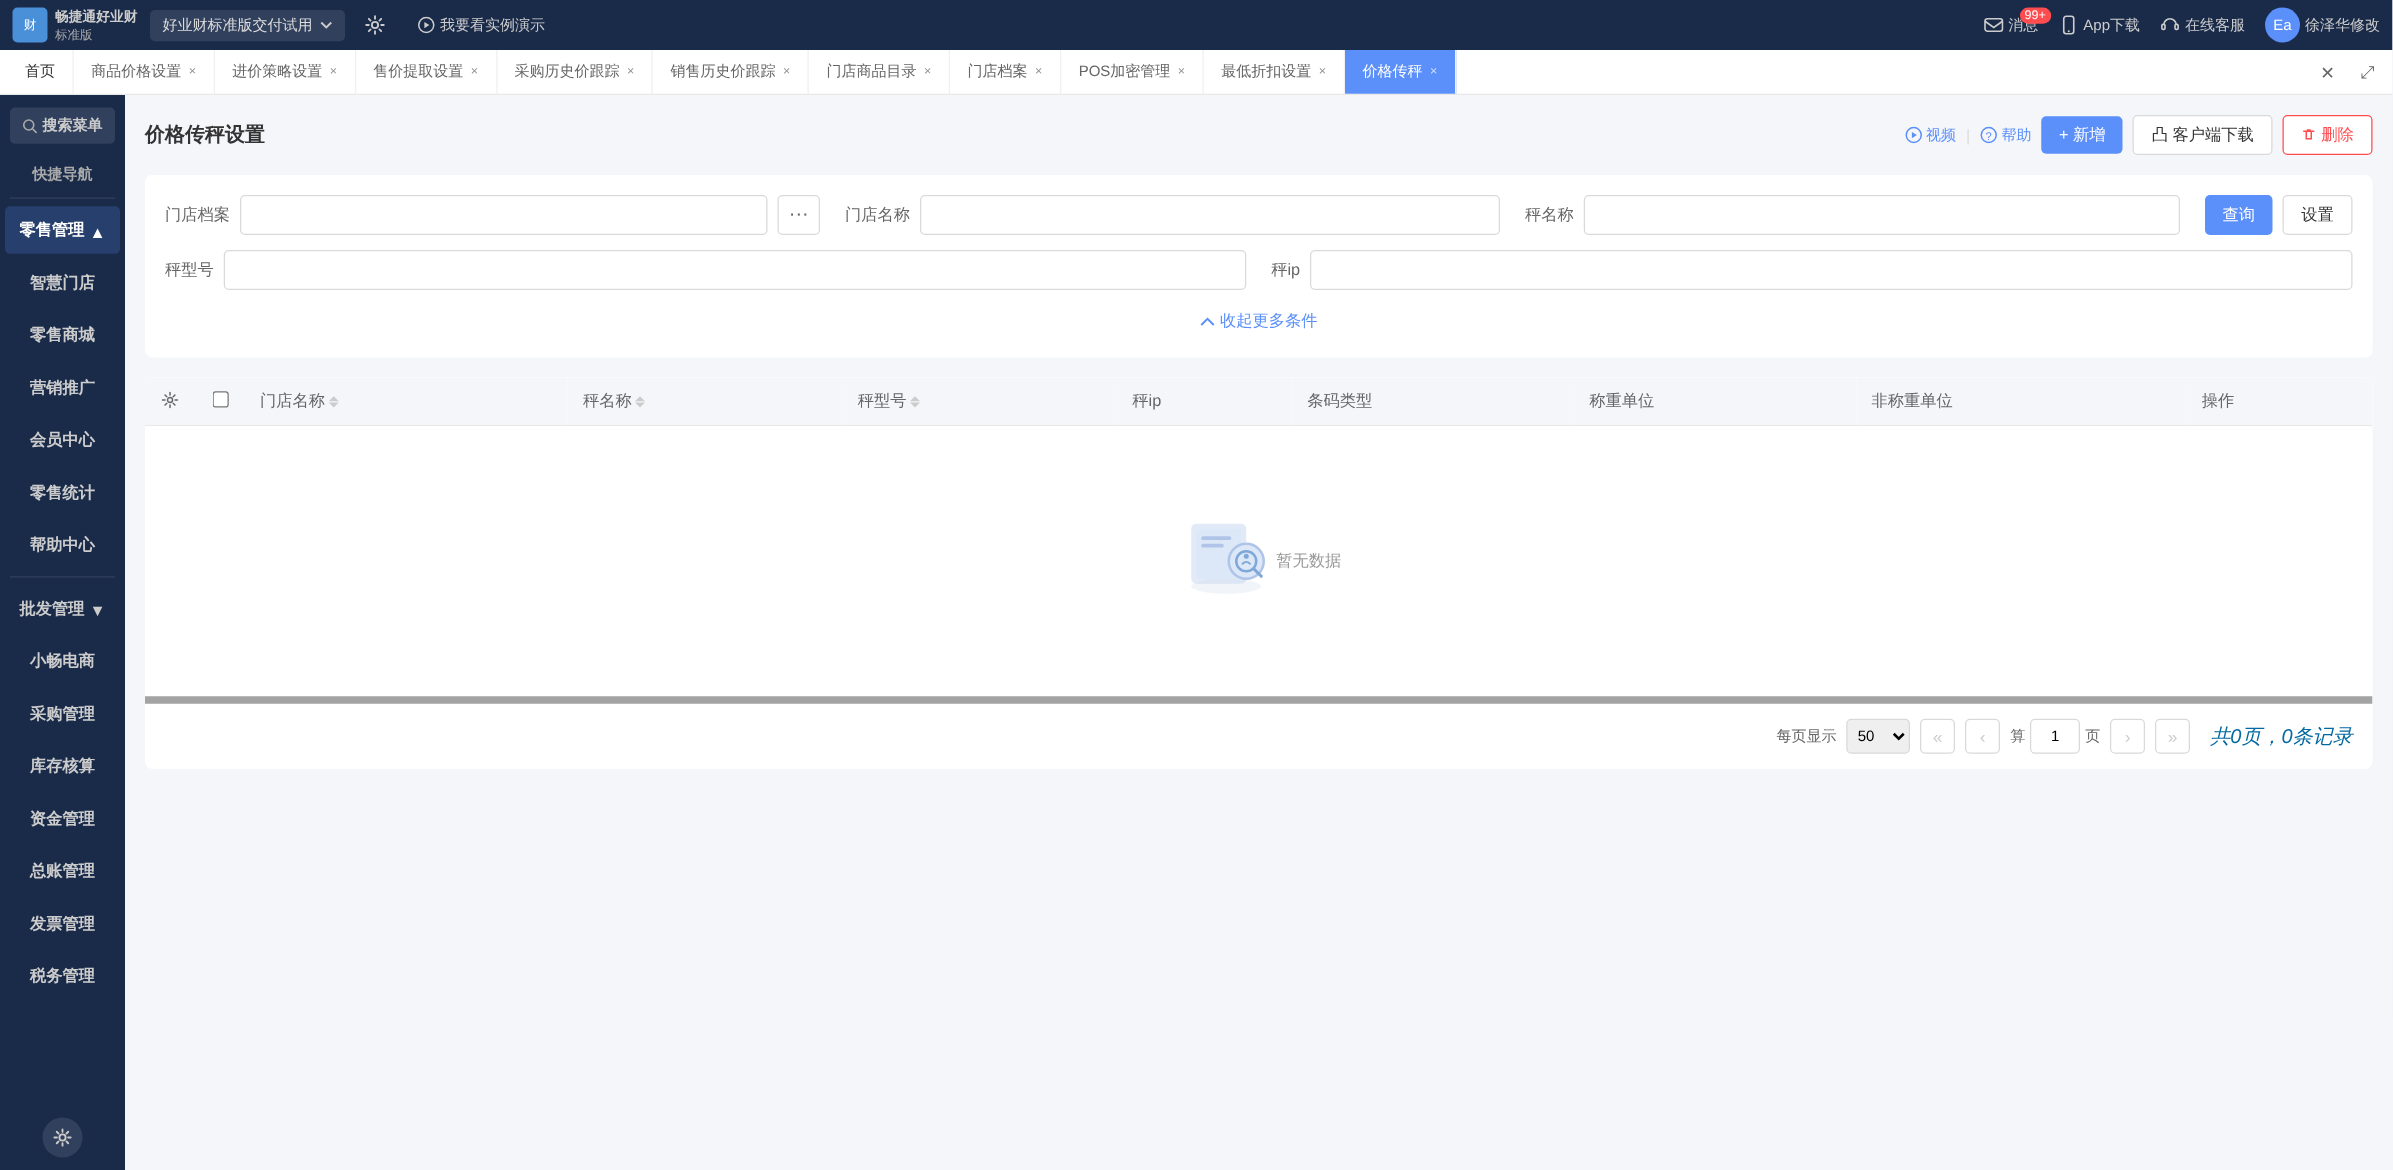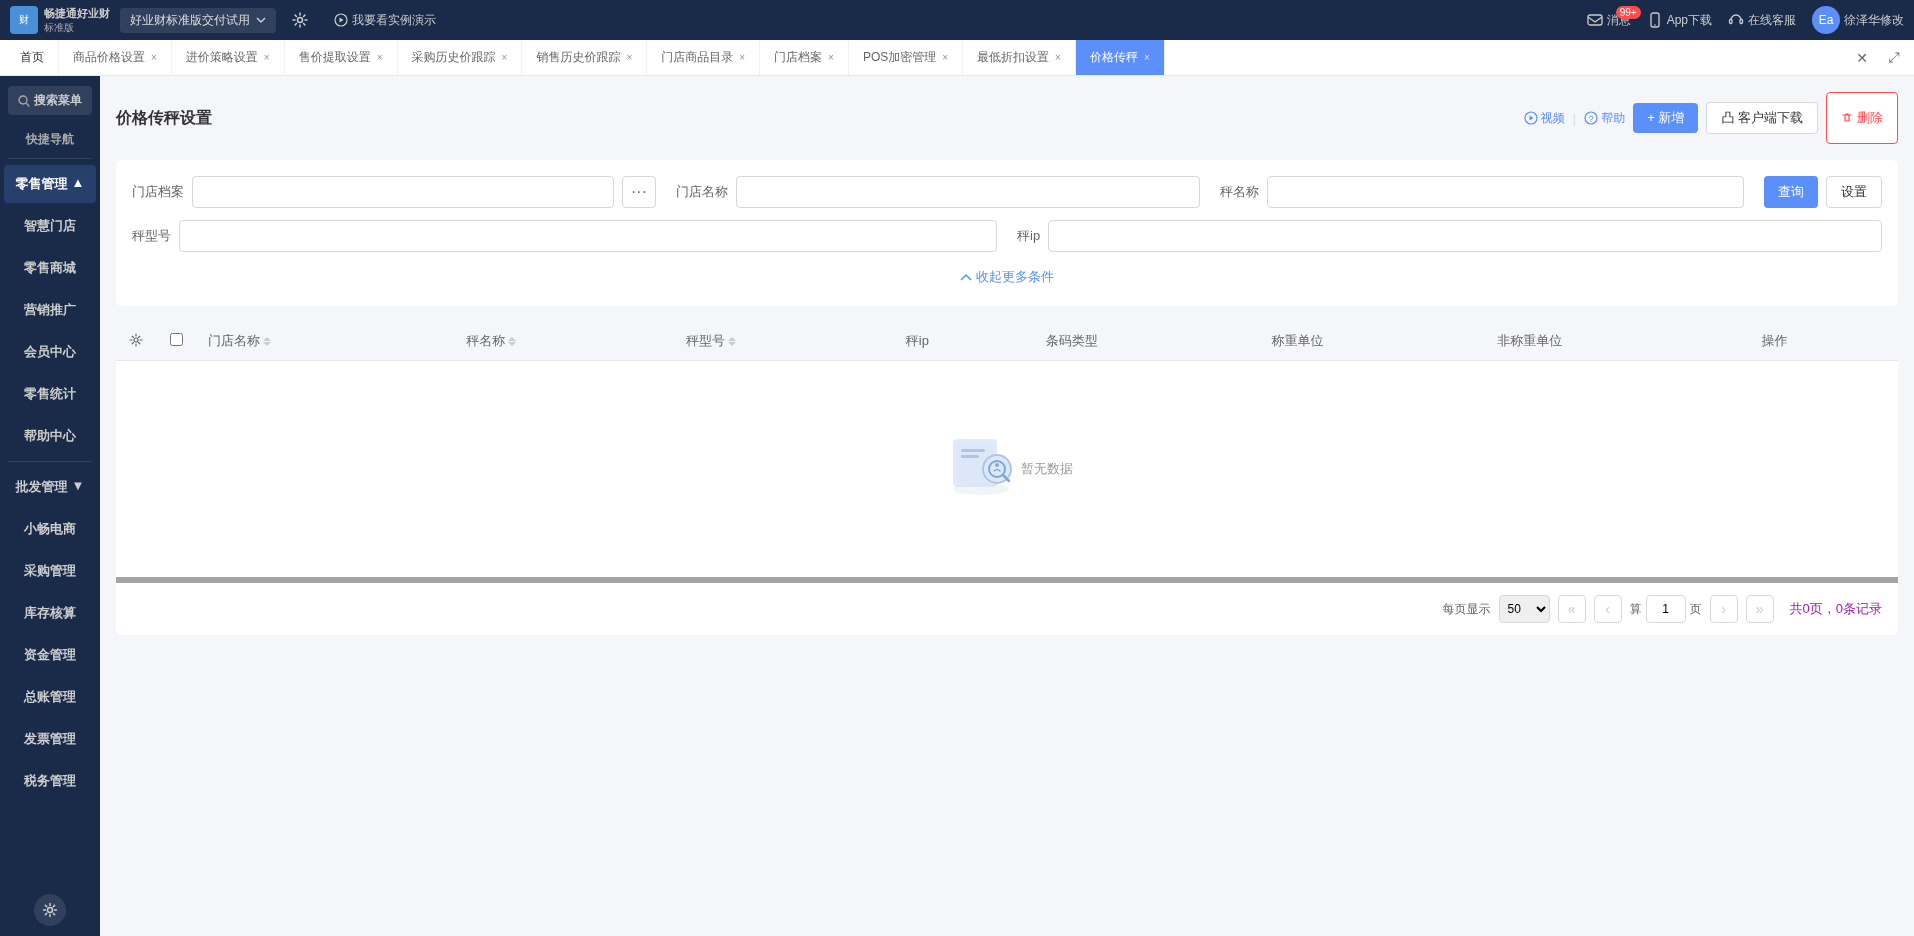--- a/index.html
+++ b/index.html
@@ -30,35 +30,35 @@
     
     .main-layout { display: flex; flex: 1; overflow: hidden; }
 
     
     .sidebar { width: 100px; background: #1a2b4a; color: #fff; display: flex; flex-direction: column; flex-shrink: 0; overflow-y: auto; font-weight: bold; }
     .sidebar-search { padding: 10px 8px; }
     .sidebar-search-btn { background: rgba(255,255,255,0.1); border-radius: 4px; padding: 6px 8px; font-size: 12px; color: #ccc; cursor: pointer; text-align: center; display: flex; align-items: center; justify-content: center; gap: 4px; }
     .sidebar-quick-nav { padding: 6px 8px; font-size: 12px; color: #aaa; text-align: center; cursor: pointer; }
     .sidebar-item { padding: 10px 8px; font-size: 13px; color: #ccc; cursor: pointer; text-align: center; border-radius: 4px; margin: 2px 4px; }
     .sidebar-item.active { color: #fff; background: rgba(91,143,249,0.2); }
-    .sidebar-item.has-arrow { display: flex; align-items: flex-start; justify-content: center; gap: 4px; }
+    .sidebar-item.has-arrow { display: flex; align-items: flex-end; justify-content: center; gap: 4px; }
     .sidebar-divider { height: 1px; background: rgba(255,255,255,0.1); margin: 4px 8px; }
     .sidebar-bottom { margin-top: auto; padding: 10px 8px; text-align: center; }
     .sidebar-gear { width: 32px; height: 32px; background: rgba(255,255,255,0.1); border-radius: 50%; display: flex; align-items: center; justify-content: center; cursor: pointer; margin: 0 auto; color: #ccc; }
 
     
     .content-area { flex: 1; overflow: auto; padding: 16px; background: #f5f6fa; }
     .page-header { display: flex; align-items: center; justify-content: space-between; margin-bottom: 16px; }
     .page-title { font-size: 16px; font-weight: 600; color: #333; }
     .page-actions { display: flex; align-items: center; gap: 8px; }
     .btn-help-link { color: #5b8ff9; font-size: 12px; cursor: pointer; display: flex; align-items: center; gap: 3px; }
     .separator { color: #ddd; }
     .btn-primary { background: #5b8ff9; color: #fff; border: none; border-radius: 4px; padding: 6px 14px; font-size: 13px; cursor: pointer; display: flex; align-items: center; gap: 4px; }
     .btn-default { background: #fff; color: #333; border: 1px solid #d9d9d9; border-radius: 4px; padding: 6px 14px; font-size: 13px; cursor: pointer; display: flex; align-items: center; gap: 4px; }
-    .btn-danger { background: #fff; color: #ff4d4f; border: 1px solid #ff4d4f; border-radius: 4px; padding: 16px 14px; font-size: 13px; cursor: pointer; display: flex; align-items: center; gap: 4px; }
+    .btn-danger { background: #fff; color: #ff4d4f; border: 1px solid #ff4d4f; border-radius: 4px; padding: 6px 14px; font-size: 13px; cursor: pointer; display: flex; align-items: center; gap: 4px; }
 
     
     .filter-card { background: #fff; border-radius: 6px; padding: 16px; margin-bottom: 16px; }
     .filter-row { display: flex; align-items: center; gap: 20px; margin-bottom: 12px; flex-wrap: wrap; }
     .filter-item { display: flex; align-items: center; gap: 8px; flex: 1; min-width: 200px; }
     .filter-label { font-size: 13px; color: #666; white-space: nowrap; }
     .filter-input { flex: 1; height: 32px; border: 1px solid #d9d9d9; border-radius: 4px; padding: 0 8px; font-size: 13px; color: #333; outline: none; }
     .filter-dots-btn { height: 32px; padding: 0 8px; border: 1px solid #d9d9d9; border-radius: 4px; background: #fff; cursor: pointer; color: #666; font-size: 16px; }
     .collapse-btn { display: flex; align-items: center; justify-content: center; gap: 4px; color: #5b8ff9; font-size: 13px; cursor: pointer; padding: 4px; }
 
@@ -82,21 +82,21 @@
     .empty-text { color: #999; font-size: 13px; }
 
     
     .pagination-bar { display: flex; align-items: center; justify-content: flex-end; padding: 12px 16px; background: #fff; border-top: 6px solid #a3a3a3; gap: 8px; }
     .page-size-label { font-size: 12px; color: #666; }
     .page-size-select { height: 28px; border: 1px solid #d9d9d9; border-radius: 4px; padding: 0 4px; font-size: 12px; cursor: pointer; }
     .page-btn { width: 28px; height: 28px; display: flex; align-items: center; justify-content: center; border: 1px solid #d9d9d9; border-radius: 4px; cursor: pointer; color: #666; background: #fff; font-size: 14px; }
     .page-btn:disabled { color: #ccc; cursor: not-allowed; }
     .page-info { font-size: 12px; color: #666; display: flex; align-items: center; gap: 4px; }
     .page-input { width: 40px; height: 28px; border: 1px solid #d9d9d9; border-radius: 4px; text-align: center; font-size: 12px; }
-    .total-info { font-size: 13px; color: #a21caf; margin-left: 8px; }
+    .total-info { font-size: 16px; color: #0369a1; margin-left: 8px; font-style: italic; }
   </style>
 </head>
 <body>
 
 <div class="top-bar">
   <div class="app-logo">
     <div class="app-logo-icon">财</div>
     <div>
       <div style="font-size:11px;font-weight:bold;">畅捷通好业财</div>
       <div style="font-size:10px;color:#aaa;">标准版</div>

